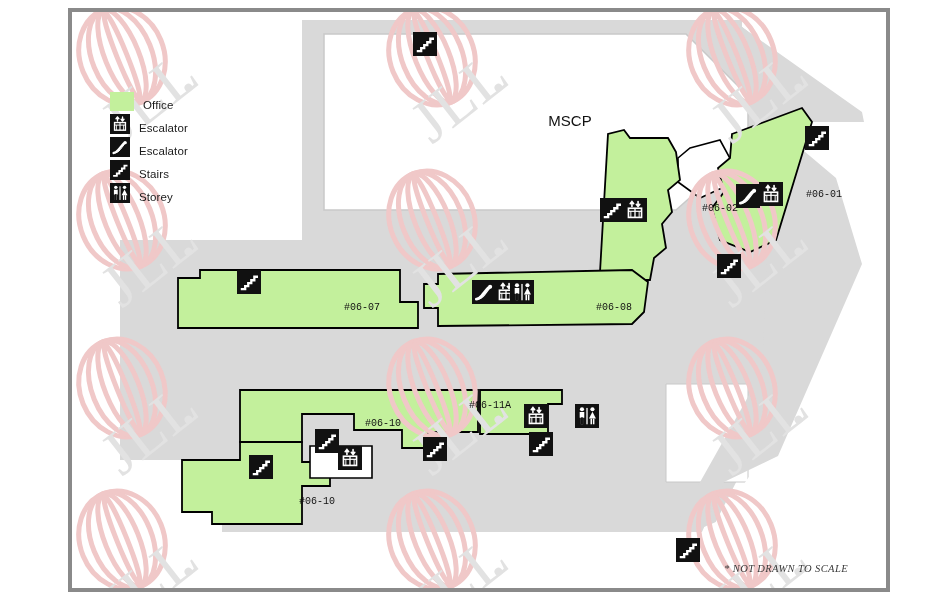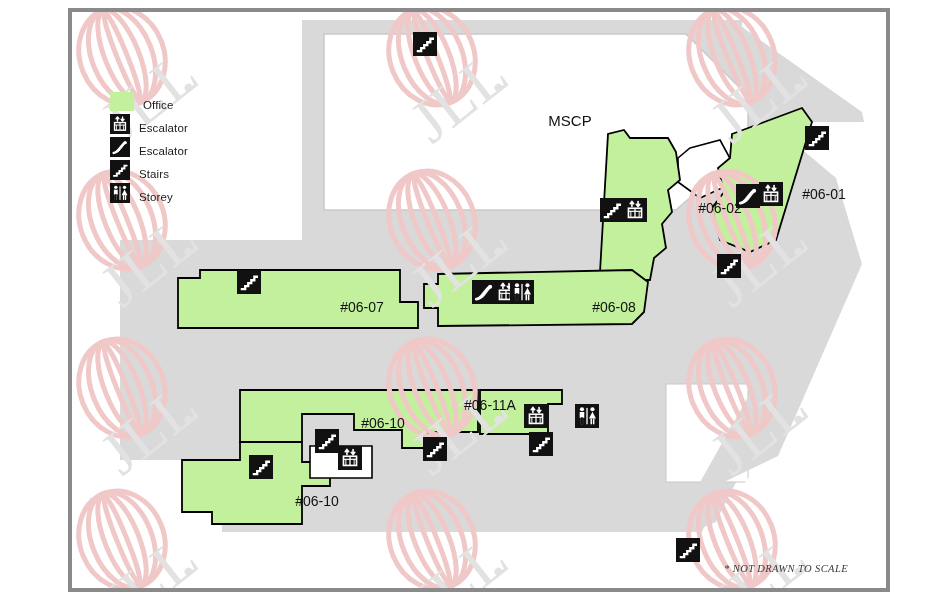--- a/index.html
+++ b/index.html
@@ -26,23 +26,23 @@
                 font-family:"Liberation Sans", sans-serif;letter-spacing:.1px;}
 
   #title{position:absolute;left:36px;top:22px;z-index:40;
          font-size:21px;color:#111;font-family:"Liberation Sans", sans-serif;}
 
   #scalenote{position:absolute;right:38px;bottom:14px;z-index:40;
              font-size:10.5px;color:#3a3a3a;letter-spacing:.4px;
              font-family:"Liberation Serif", serif;font-style:italic;}
 
   
-  .room-label{position:absolute;z-index:30;font-size:14px;color:#111;
+  .room-label{position:absolute;z-index:30;font-size:10px;color:#111;
               white-space:nowrap;transform:translate(-50%,-50%);
-              font-family:Liberation Sans, sans-serif;}
+              font-family:Liberation Mono, monospace;}
   .area-label{position:absolute;z-index:30;font-size:15px;color:#111;
               white-space:nowrap;transform:translate(-50%,-50%);
               font-family:"Liberation Sans", sans-serif;}
 
   
   .mapico{position:absolute;z-index:35;width:26px;height:26px;}
 
   
   #watermarks{position:absolute;inset:0;z-index:20;pointer-events:none;}
   .wm{position:absolute;width:140px;height:140px;}

